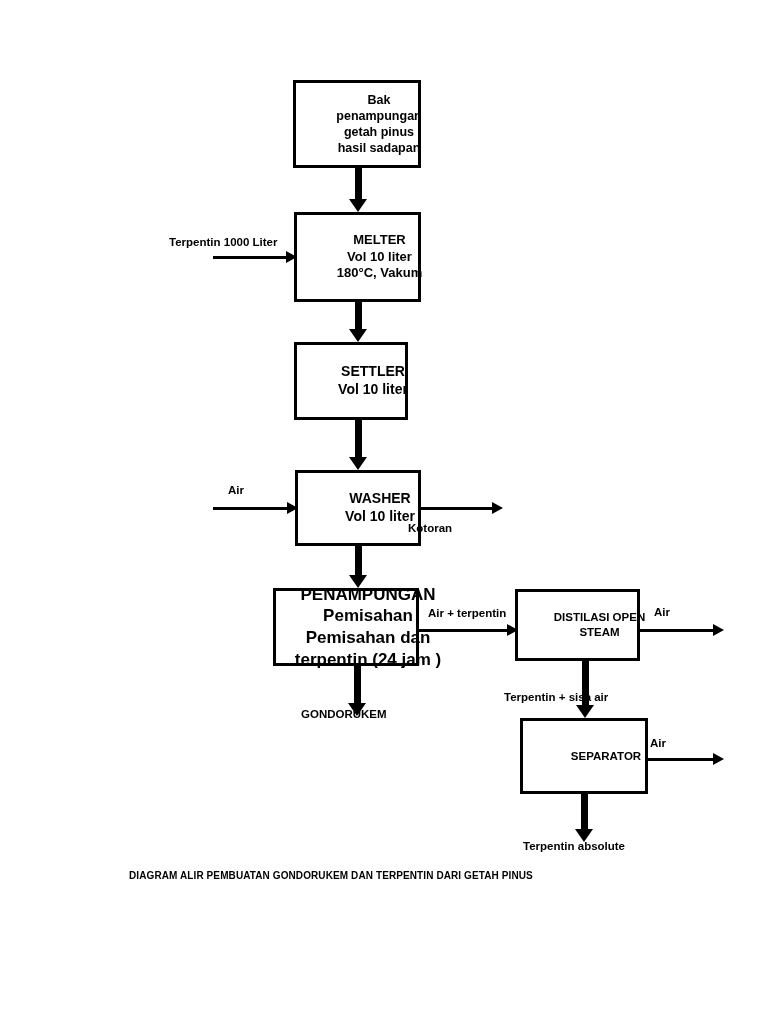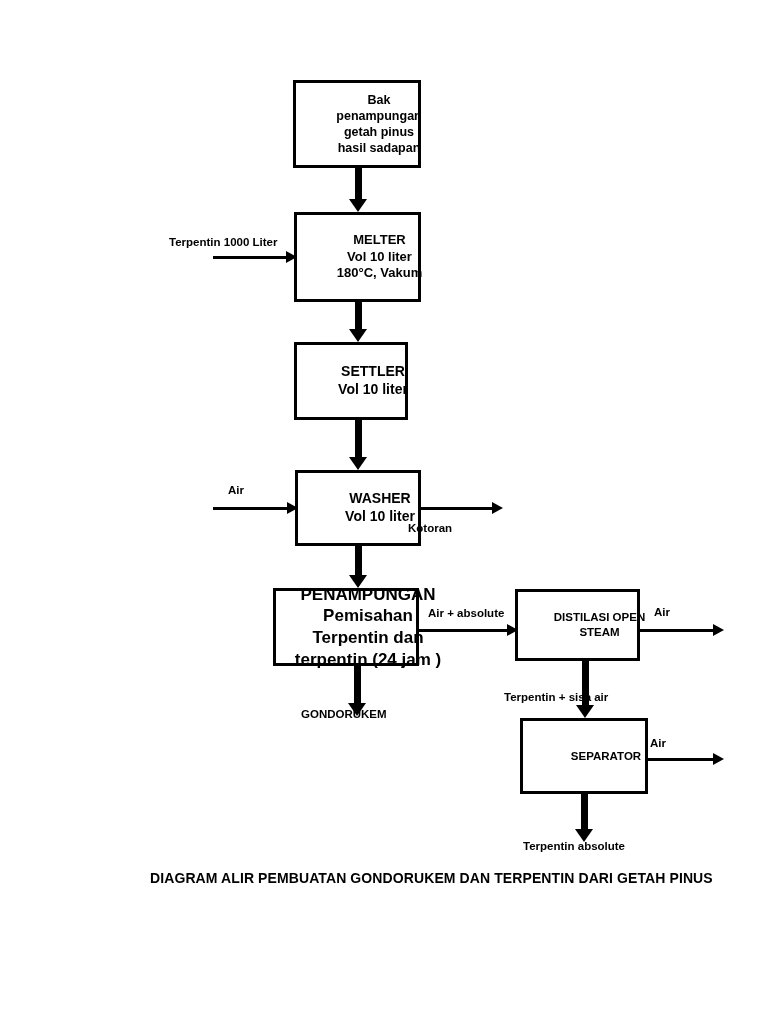--- a/index.html
+++ b/index.html
@@ -99,23 +99,23 @@
   .terminal-label {
     position: absolute;
     font-size: 11.5px;
     font-weight: bold;
     color: #000000;
     white-space: nowrap;
     z-index: 4;
   }
   #caption {
     position: absolute;
-    left: 150px;
+    left: 129px;
     top: 870px;
-    font-size: 14px;
+    font-size: 10px;
     font-weight: bold;
     letter-spacing: 0.1px;
     color: #000000;
     white-space: nowrap;
     z-index: 4;
   }
 </style>
 </head>
 <body>
 
@@ -137,21 +137,21 @@
   </div>
 
   <div class="node" id="node-washer">
     <span class="line">WASHER</span>
     <span class="line">Vol 10 liter</span>
   </div>
 
   <div class="node" id="node-penampungan">
     <span class="line">PENAMPUNGAN</span>
     <span class="line">Pemisahan</span>
-    <span class="line">Terpentin dan</span>
+    <span class="line">Pemisahan dan</span>
     <span class="line">terpentin (24 jam )</span>
   </div>
 
   <div class="node" id="node-distilasi">
     <span class="line">DISTILASI OPEN</span>
     <span class="line">STEAM</span>
   </div>
 
   <div class="node" id="node-separator">
     <span class="line">SEPARATOR</span>
@@ -221,21 +221,21 @@
     <div class="shaft" style="width:68px;"></div>
     <div class="head"></div>
   </div>
 
   <div class="edge-label" style="left:169px; top:236px;">Terpentin 1000 Liter</div>
 
   <div class="edge-label" style="left:228px; top:484px;">Air</div>
 
   <div class="edge-label" style="left:408px; top:484px;margin-top:38px;">Kotoran</div>
 
-  <div class="edge-label" style="left:428px; top:607px;">Air + absolute</div>
+  <div class="edge-label" style="left:428px; top:607px;">Air + terpentin</div>
 
   <div class="edge-label" style="left:654px; top:606px;">Air</div>
 
   <div class="edge-label" style="left:504px; top:691px;">Terpentin + sisa air</div>
 
   <div class="edge-label" style="left:650px; top:737px;">Air</div>
 
   <div class="terminal-label" style="left:301px; top:708px;">GONDORUKEM</div>
 
   <div class="terminal-label" style="left:523px; top:840px;">Terpentin absolute</div>

